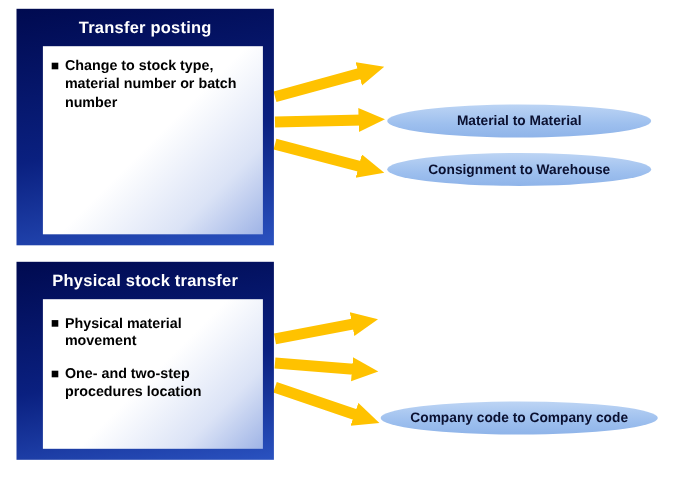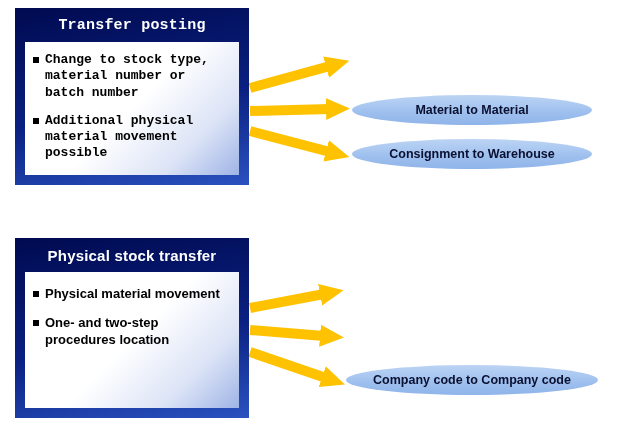--- a/index.html
+++ b/index.html
@@ -15,37 +15,38 @@
     pointer-events:none;
   }
   .box{
     position:absolute;
     left:15px;
     width:234px;
     background:linear-gradient(170deg,#000a50 0%,#0a2080 55%,#2a52c0 100%);
     box-sizing:border-box;
     padding:0 10px 10px 10px;
   }
-  .box-top{ top:8px;  height:177px;font-family:Liberation Mono, monospace; }
+  .box-top{ top:8px;  height:215px; }
   .box-bottom{ top:238px; height:180px; }
   .box-title{
     color:#ffffff;
     font-weight:bold;
     font-size:15px;
     text-align:center;
     padding:9px 2px 8px 2px;
     letter-spacing:0.2px;
   }
   .box-inner{
     background:linear-gradient(135deg,#ffffff 50%,#dbe3f6 78%,#9fb4e6 100%);
     height:calc(100% - 34px);
     box-sizing:border-box;
     padding:10px 8px 8px 8px;
     display:flex;
     flex-direction:column;
+    margin-left:14px;
   }
   .box-top .box-inner{ gap:12px; }
   .box-bottom .box-inner{ gap:13px; padding-top:14px; }
   .bullet-row{
     display:flex;
     align-items:flex-start;
     gap:6px;
   }
   .bullet-sq{
     flex:0 0 auto;
@@ -98,24 +99,20 @@
     <line x1="250" y1="352" x2="326" y2="378" stroke="#ffc200" stroke-width="10" marker-end="url(#ah)"></line>
   </svg>
 
   <div class="box box-top">
     <div class="box-title">Transfer posting</div>
     <div class="box-inner">
       <div class="bullet-row">
         <span class="bullet-sq"></span>
         <span class="bullet-text">Change to stock type, material number or batch number</span>
       </div>
-      <div class="bullet-row">
-        <span class="bullet-sq"></span>
-        <span class="bullet-text">Additional physical material movement possible</span>
-      </div>
     </div>
   </div>
 
   <div class="box box-bottom">
     <div class="box-title">Physical stock transfer</div>
     <div class="box-inner">
       <div class="bullet-row">
         <span class="bullet-sq"></span>
         <span class="bullet-text">Physical material movement</span>
       </div>

